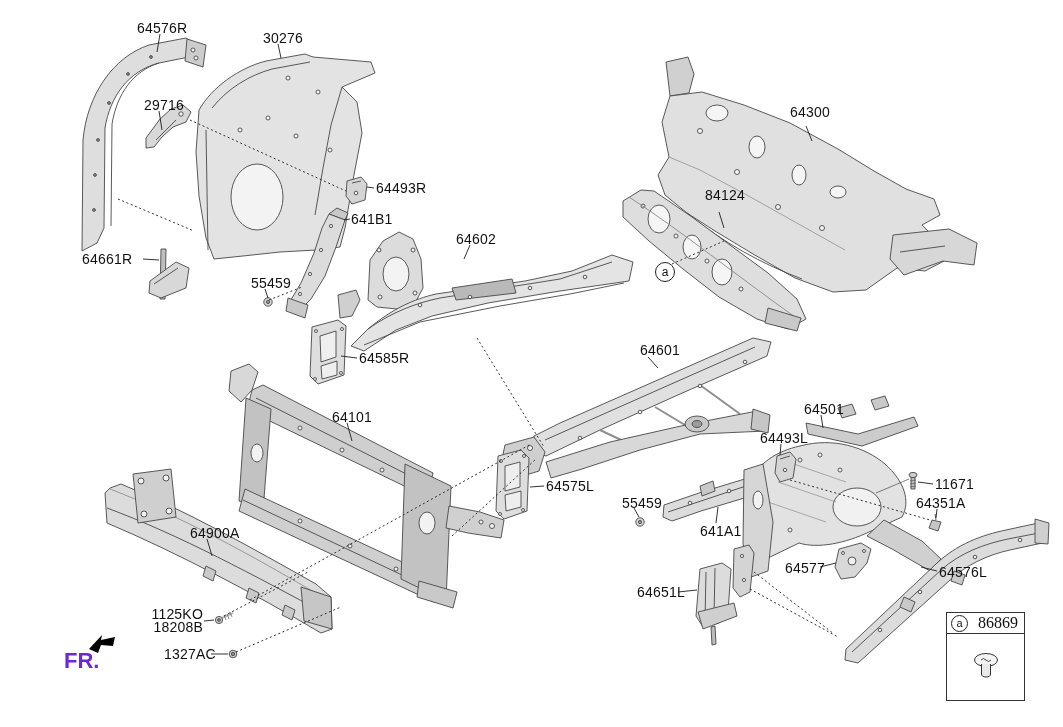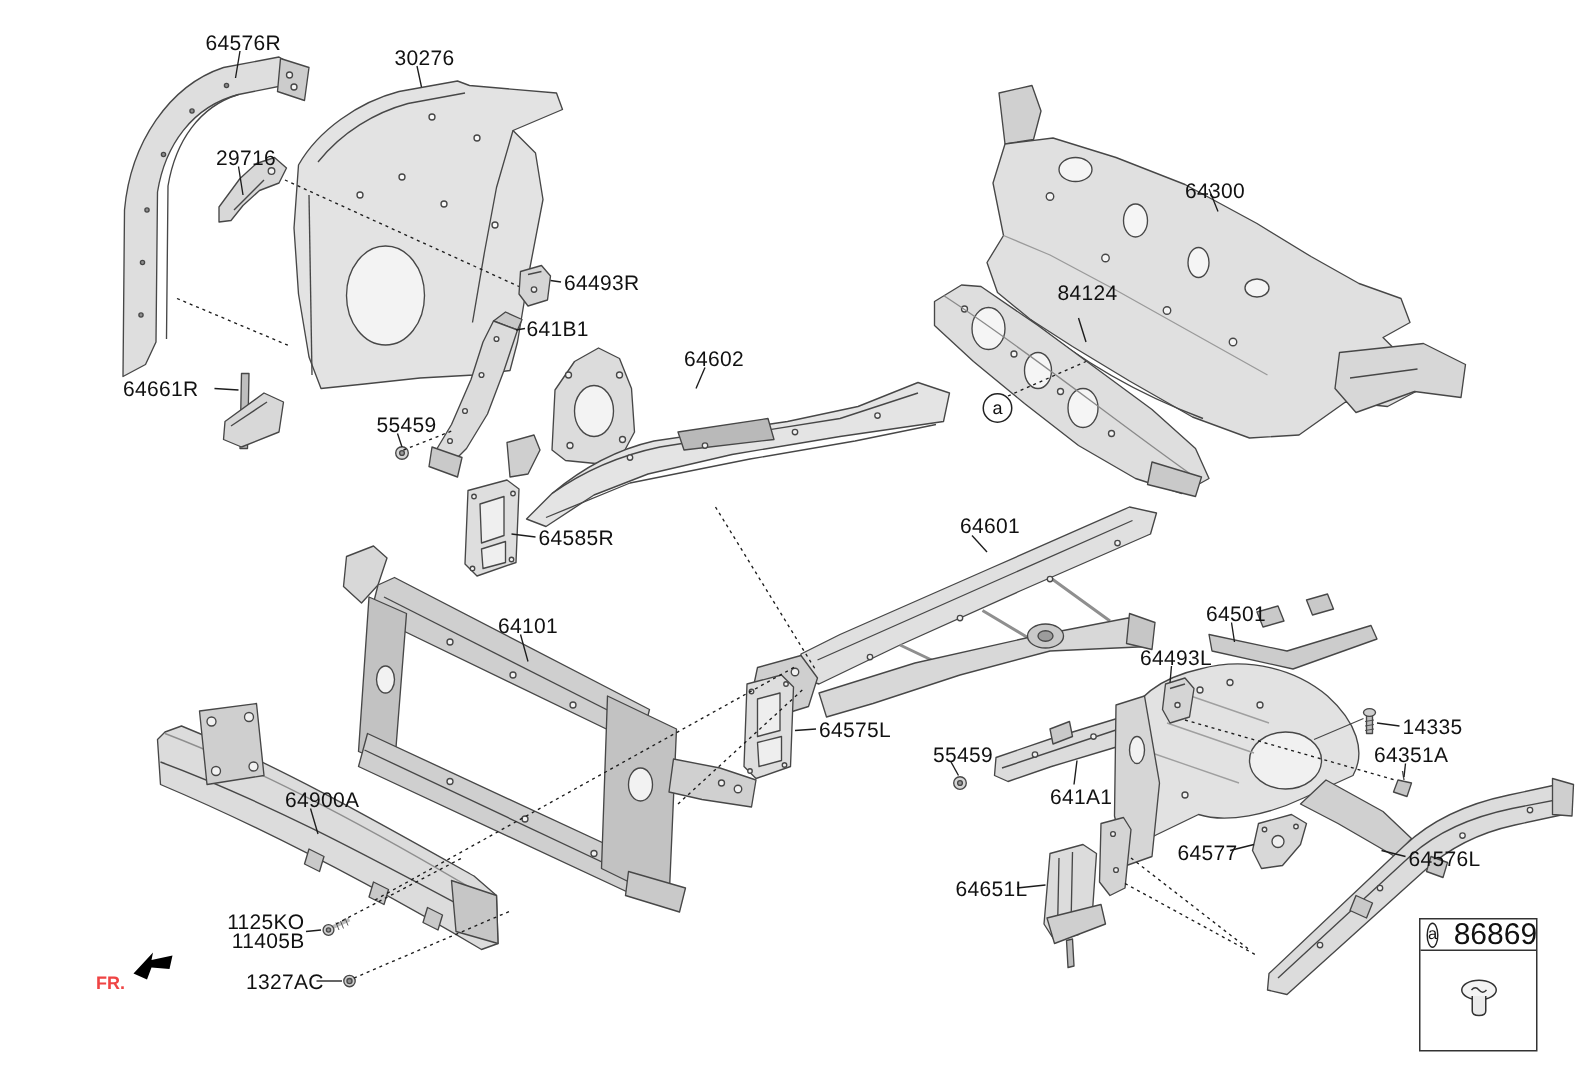--- a/index.html
+++ b/index.html
@@ -7,41 +7,41 @@
     position:relative; width:1063px; height:707px; background:#ffffff;
     font-family:"Liberation Sans", sans-serif; overflow:hidden;
   }
   svg.art { position:absolute; left:0; top:0; }
   .lbl {
     position:absolute; font-size:14px; line-height:15px; color:#111;
     white-space:nowrap; letter-spacing:.2px; cursor:default; z-index:5;
   }
   .lbl-r { text-align:right; }
   .fr-text {
-    position:absolute; font-size:12px; font-weight:bold; color:#ef4444; z-index:5;
+    position:absolute; font-size:22px; font-weight:bold; color:#6d28d9; z-index:5;
   }
   .fr-arrow { position:absolute; z-index:5; }
   .callout {
     position:absolute; width:18px; height:18px; border:1.4px solid #222;
     border-radius:50%; text-align:center; font-size:12px; line-height:18px;
     color:#111; background:#fff; z-index:6;
   }
   .legend {
     position:absolute; left:946px; top:612px; width:79px; height:89px;
     border:1.4px solid #333; background:#fff; z-index:6; box-sizing:border-box;
   }
   .legend-header {
     height:21px; border-bottom:1.4px solid #333; display:flex;
     align-items:center; padding-left:4px; box-sizing:border-box;
   }
   .legend-ref {
     width:15px; height:15px; border:1.2px solid #222; border-radius:50%;
     font-size:11px; line-height:15px; text-align:center; color:#111;
   }
-  .legend-num { margin-left:10px; font-size:20px; color:#111; }
+  .legend-num { margin-left:10px; font-size:16px; color:#111;font-family:Liberation Serif, serif; }
   .legend-body { height:64px; display:flex; align-items:center; justify-content:center; }
 </style>
 </head>
 <body>
 
 <div id="stage">
 
 <svg class="art" width="1063" height="727" viewBox="0 0 1063 727">
   <g stroke="#474747" stroke-width="0.9" stroke-linejoin="round" fill="#e0e0e0">
 
@@ -366,37 +366,37 @@
 
 <div class="lbl" style="left:137px;top:21px">64576R</div>
 <div class="lbl" style="left:263px;top:31px">30276</div>
 <div class="lbl" style="left:144px;top:98px">29716</div>
 <div class="lbl" style="left:376px;top:181px">64493R</div>
 <div class="lbl" style="left:351px;top:212px">641B1</div>
 <div class="lbl" style="left:82px;top:252px">64661R</div>
 <div class="lbl" style="left:251px;top:276px">55459</div>
 <div class="lbl" style="left:359px;top:351px">64585R</div>
 <div class="lbl" style="left:456px;top:232px">64602</div>
-<div class="lbl" style="left:790px;top:120px">64300</div>
+<div class="lbl" style="left:790px;top:105px">64300</div>
 <div class="lbl" style="left:705px;top:188px">84124</div>
 <div class="lbl" style="left:640px;top:343px">64601</div>
 <div class="lbl" style="left:332px;top:410px">64101</div>
 <div class="lbl" style="left:190px;top:526px">64900A</div>
 <div class="lbl" style="left:546px;top:479px">64575L</div>
 <div class="lbl" style="left:622px;top:496px">55459</div>
 <div class="lbl" style="left:700px;top:524px">641A1</div>
 <div class="lbl" style="left:804px;top:402px">64501</div>
 <div class="lbl" style="left:760px;top:431px">64493L</div>
-<div class="lbl" style="left:935px;top:477px">14335</div>
+<div class="lbl" style="left:935px;top:477px">11671</div>
 <div class="lbl" style="left:916px;top:496px">64351A</div>
 <div class="lbl" style="left:785px;top:561px">64577</div>
 <div class="lbl" style="left:939px;top:565px">64576L</div>
 <div class="lbl" style="left:637px;top:585px">64651L</div>
 <div class="lbl lbl-r" style="left:146px;top:607px;width:57px">1125KO</div>
-<div class="lbl lbl-r" style="left:146px;top:620px;width:57px">11405B</div>
+<div class="lbl lbl-r" style="left:146px;top:620px;width:57px">18208B</div>
 <div class="lbl" style="left:164px;top:647px">1327AC</div>
 
 <svg class="fr-arrow" style="left:88px;top:630px" width="30" height="26" viewBox="0 0 30 26">
   <path d="M1,19 L14,5 L13,10 L27,7 L25,16 L13,15 L10,23 Z" fill="#000"></path>
 </svg>
 <div class="fr-text" style="left:64px;top:648px">FR.</div>
 
 <div class="callout" style="left:655px;top:262px">a</div>
 
 <div class="legend">

